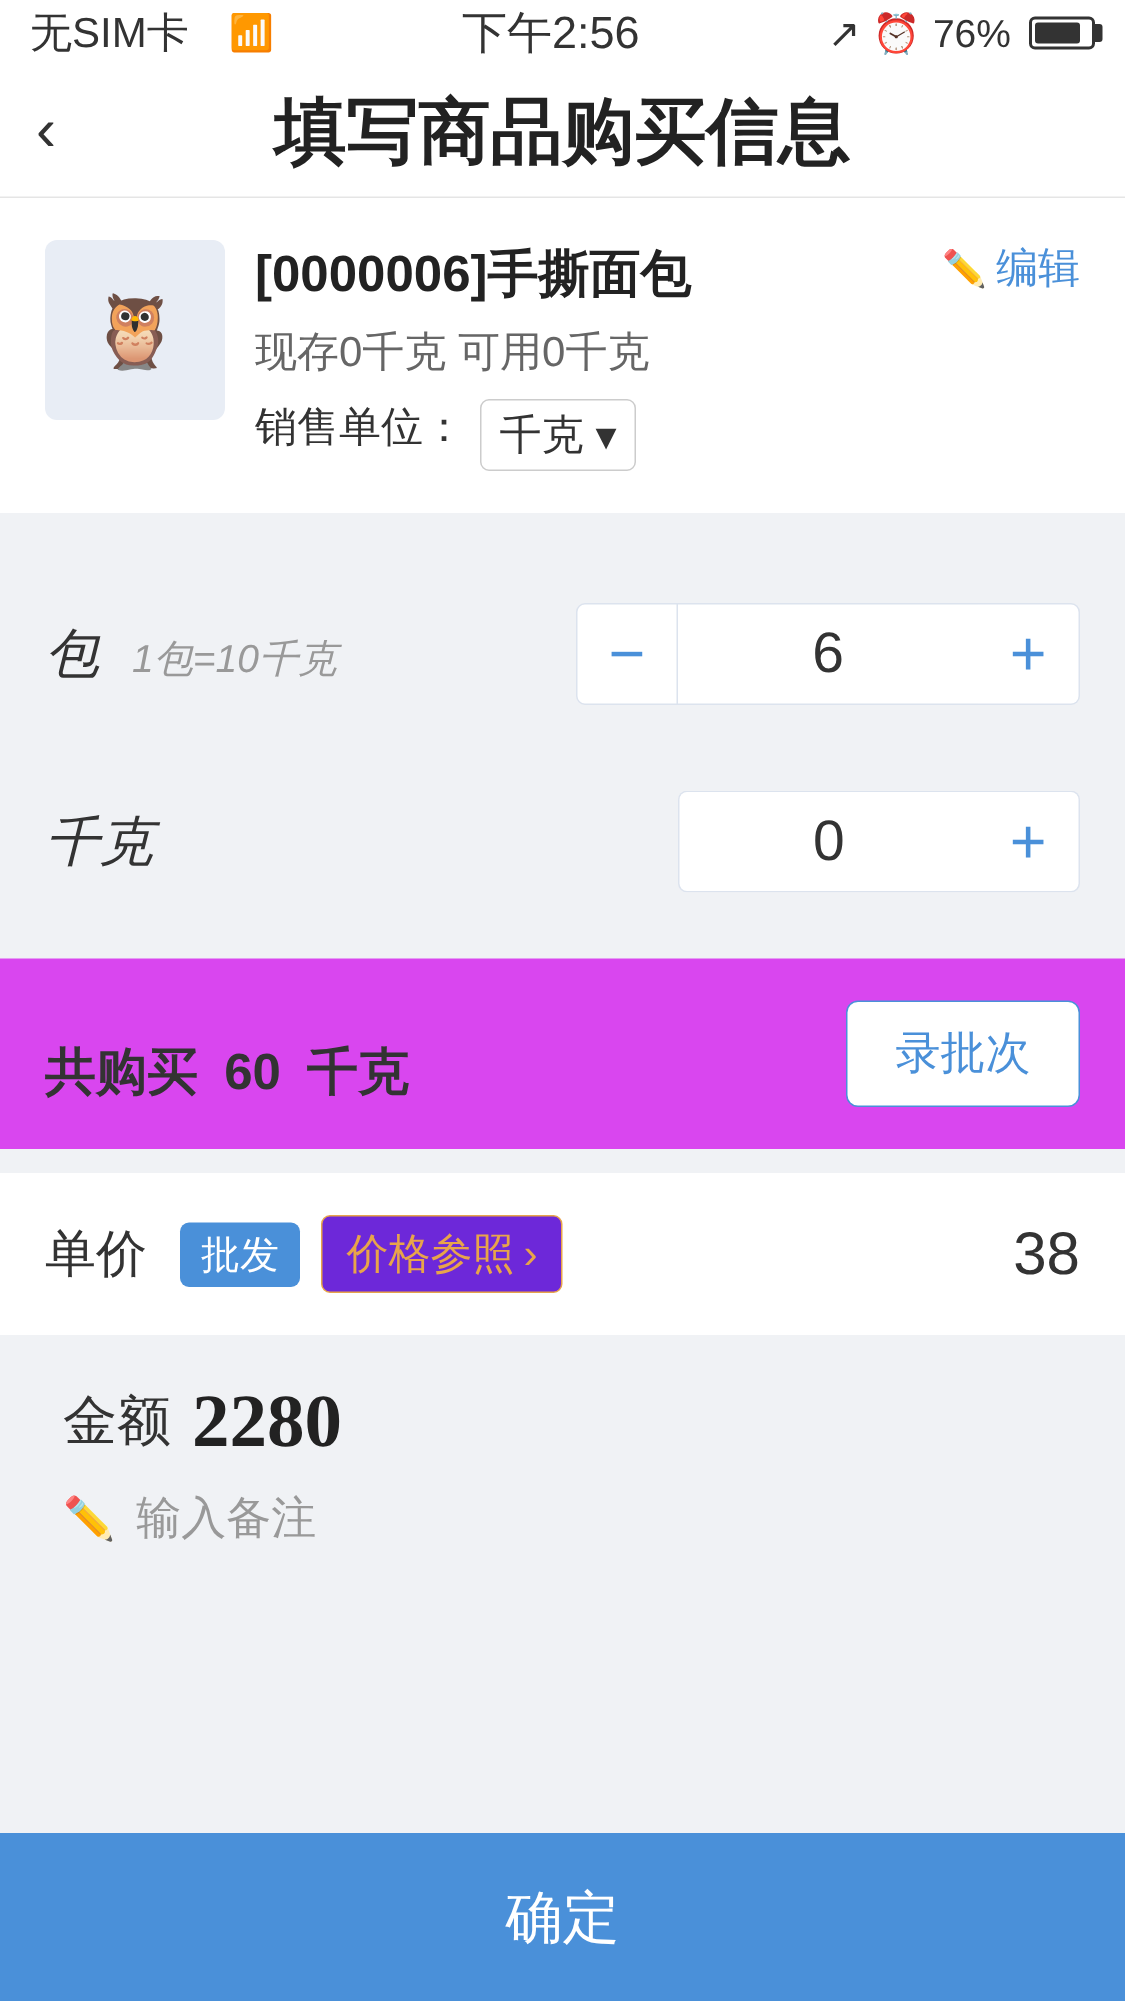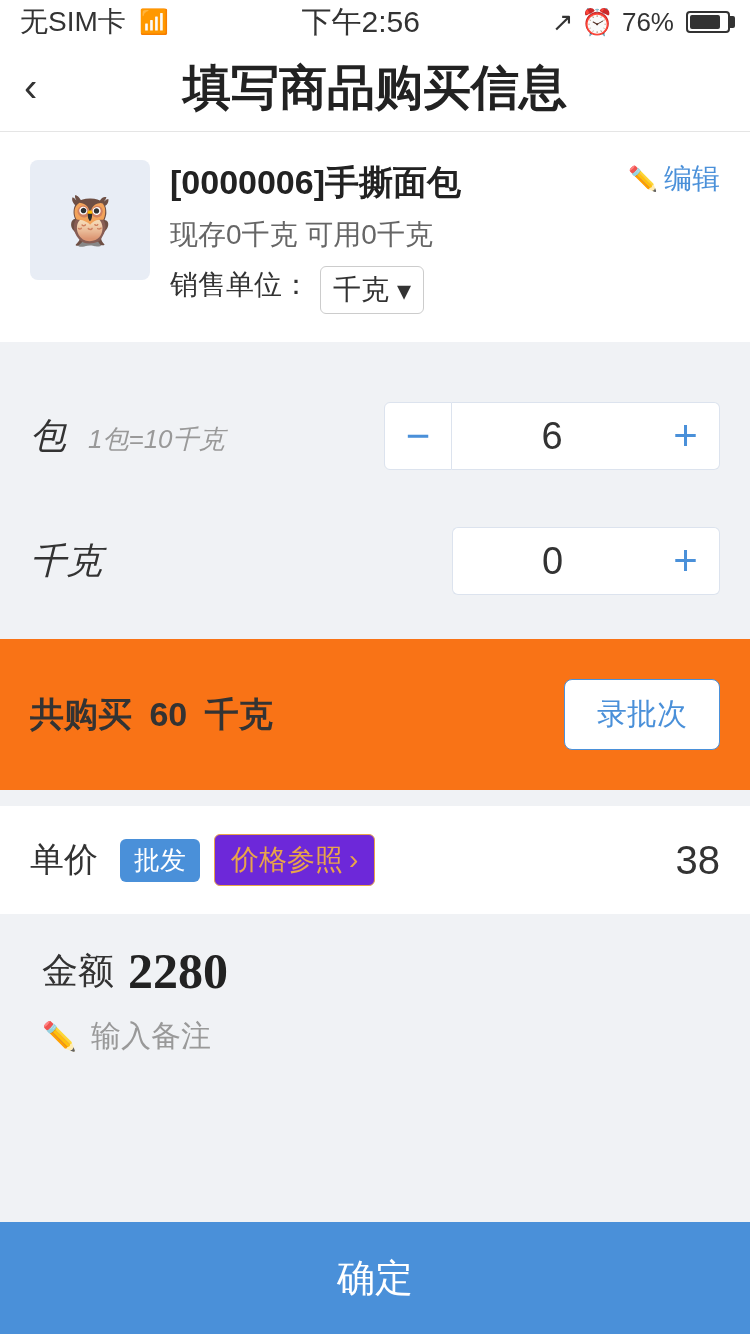--- a/index.html
+++ b/index.html
@@ -18,21 +18,21 @@
       width: 750px;
       height: 44px;
       background: #fff;
       display: flex;
       align-items: center;
       justify-content: space-between;
       padding: 0 20px;
       font-size: 28px;
       color: #333;
     }
-    .status-left { display: flex; align-items: center; gap: 14px; }
+    .status-left { display: flex; align-items: center; gap: 27px; }
     .status-center { font-weight: 500; font-size: 30px; }
     .status-right { display: flex; align-items: center; gap: 8px; font-size: 26px; }
     .wifi-icon { font-size: 24px; }
     .battery-bar {
       display: inline-block; width: 44px; height: 22px;
       border: 2px solid #333; border-radius: 4px; position: relative;
       margin-left: 4px;
     }
     .battery-bar::after {
       content: '';
@@ -130,23 +130,23 @@
       border-right: none;
       text-align: center;
       font-size: 38px;
       color: #333;
       outline: none;
     }
 
     
     .summary-row {
       display: flex;
-      align-items: center;
-      padding: 40px 30px;
-      background: #f97316;
+      align-items: flex-end;
+      padding: 28px 30px;
+      background: #d946ef;
     }
     .summary-text { flex: 1; font-size: 34px; color: #333; }
     .summary-text span { font-weight: 600; }
     .record-btn {
       border: 1px solid #4a90d9;
       color: #4a90d9;
       border-radius: 8px;
       padding: 14px 32px;
       font-size: 30px;
       background: #fff;

